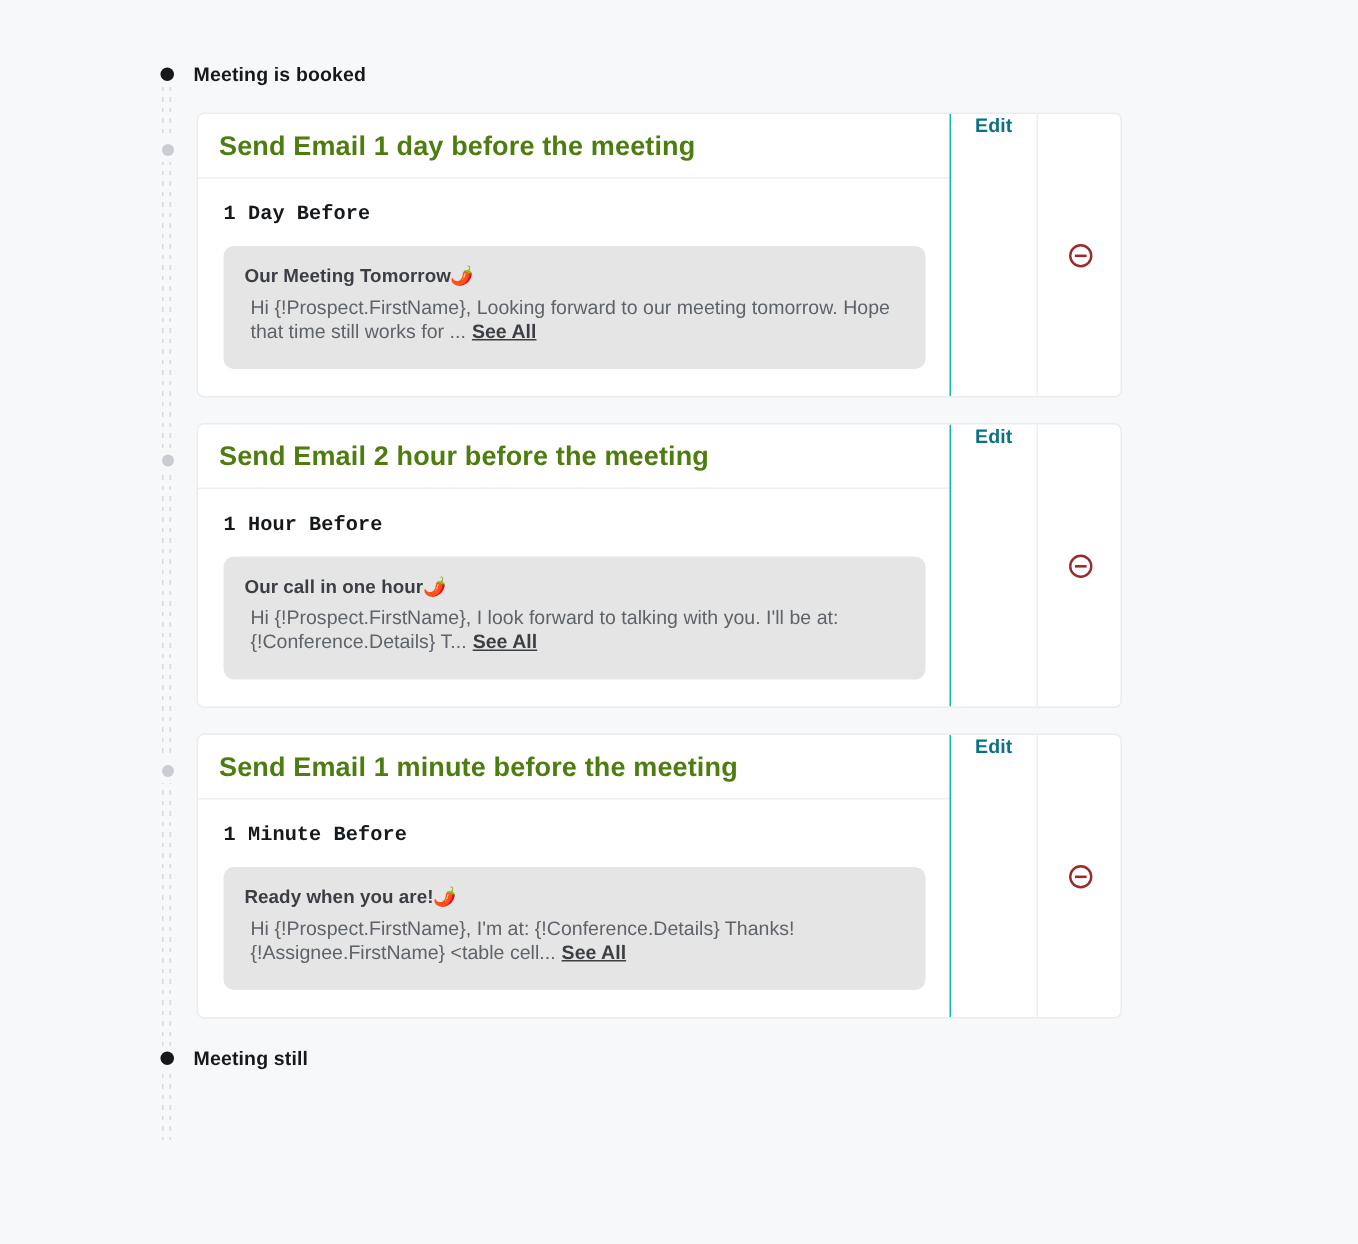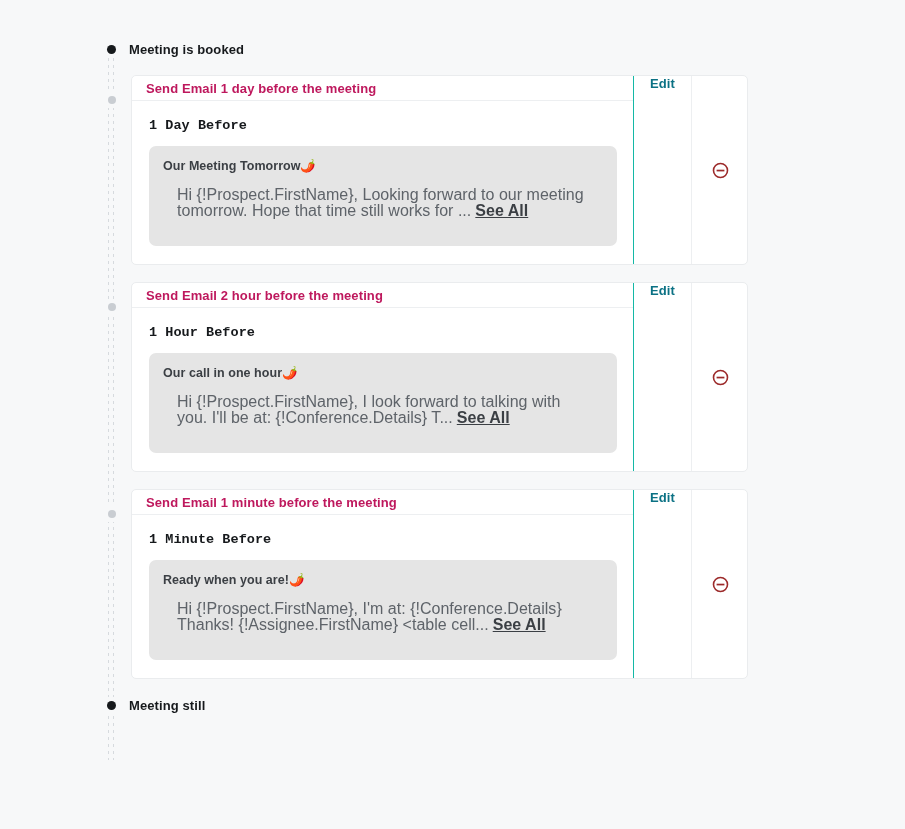--- a/index.html
+++ b/index.html
@@ -100,23 +100,23 @@
   }
 
   .card-header {
     height: 51px;
     display: flex;
     align-items: center;
     padding: 0 14px;
     border-bottom: 1px solid #EDEFF1;
   }
   .card-header-title {
-    font-size: 13px;
-    font-weight: bold;
-    color: #be185d;
+    font-size: 18px;
+    font-weight: bold;
+    color: #4d7c0f;
     letter-spacing: 0.1px;
   }
 
   .card-body {
     flex: 1 1 auto;
     padding: 17px 16px 18px 17px;
   }
   .step-label {
     font-size: 13.5px;
     font-weight: bold;
@@ -133,24 +133,24 @@
   }
   .email-subject {
     font-size: 12.5px;
     font-weight: bold;
     color: #3B3F44;
     margin: 0 0 6px 0;
     letter-spacing: 0.05px;
   }
   .email-subject .emoji { font-size: 12.5px; }
   .email-snippet {
-    font-size: 16px;
+    font-size: 13px;
     line-height: 16px;
     color: #5E6369;
-    margin: 14px;
+    margin: 4px;
     letter-spacing: 0.02px;
   }
   .see-all {
     color: #3B3F44;
     font-weight: bold;
     text-decoration: underline;
     margin-left: 4px;
     cursor: pointer;
   }
 

